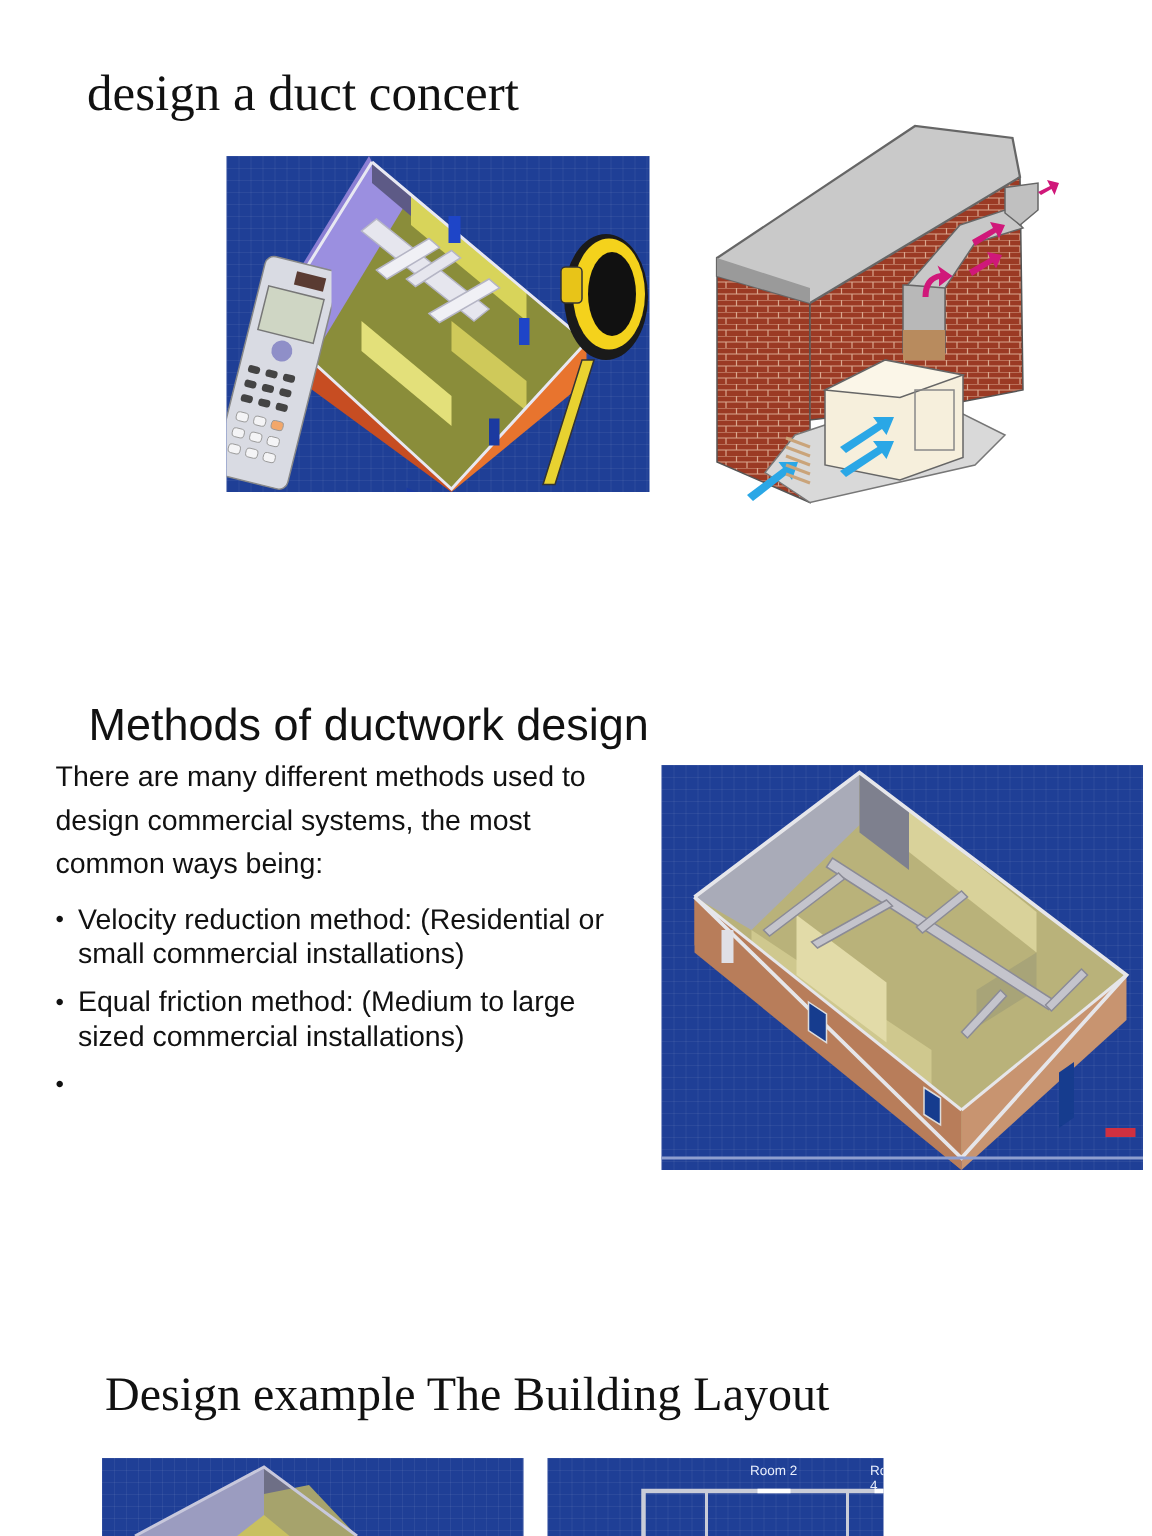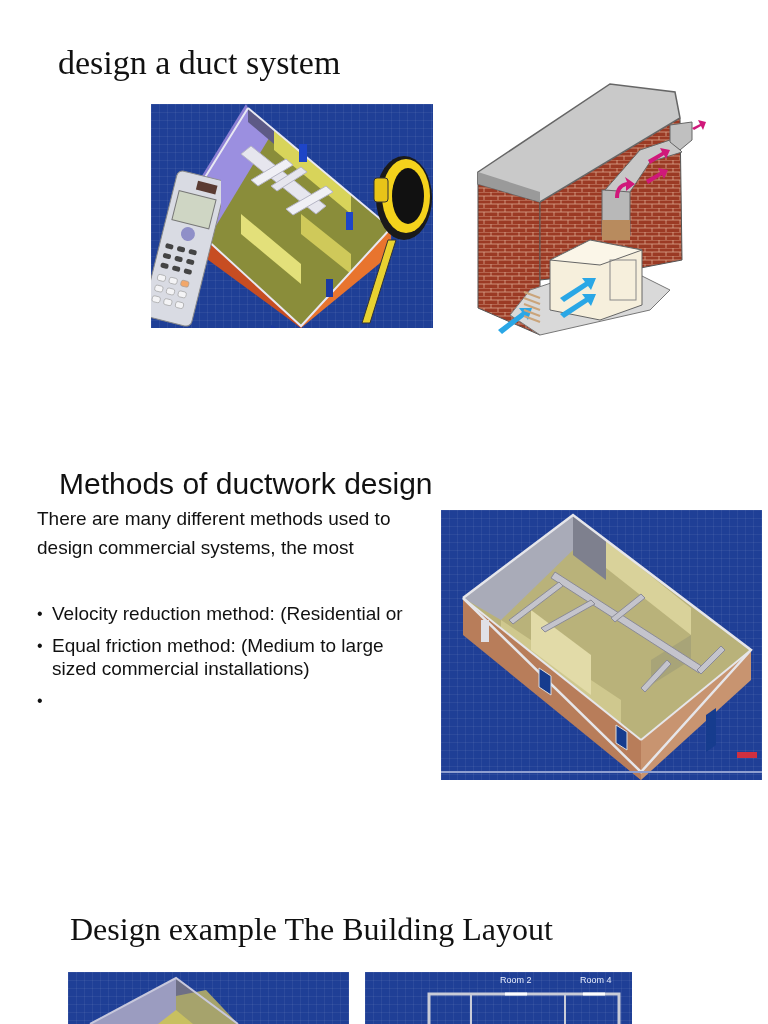--- a/index.html
+++ b/index.html
@@ -17,21 +17,21 @@
   }
   .body-text { font-size:19px; line-height:29px; color:#111; }
   .bullets { list-style:none; margin:0; padding:0; }
   .bullets li { position:relative; padding-left:15px; font-size:19px; line-height:23px; margin-bottom:9px; }
   .bullets li .dot { position:absolute; left:0; top:0; font-size:16px; }
   svg { display:block; }
 </style>
 </head>
 <body>
 
-<div class="abs serif-title" style="left:58px; top:44px; font-size:34px;">design a duct system</div>
+<div class="abs serif-title" style="left:58px; top:44px; font-size:34px;">design a duct concert</div>
 
 <div class="abs blueprint" style="left:151px; top:104px; width:282px; height:224px;">
   <svg width="282" height="224" viewBox="0 0 282 224">
 
     <polygon points="97,4 240,124 150,222 30,112" fill="#8a8d3a"></polygon>
 
     <polygon points="97,4 30,112 30,106 95,0" fill="#8c7fd4"></polygon>
     <polygon points="97,4 123,26 60,130 30,112" fill="#9b8fe0"></polygon>
     <polygon points="97,4 123,26 123,40 97,18" fill="#5d5a86"></polygon>
 
@@ -146,26 +146,28 @@
       <line x1="54" y1="236" x2="70" y2="242"></line>
     </g>
   </svg>
 </div>
 
 <div class="abs sans-title" style="left:59px; top:467px; font-size:30px;">Methods of ductwork design</div>
 
 <div class="abs body-text" style="left:37px; top:504px; width:400px;">
   <div>There are many different methods used to</div>
   <div>design commercial systems, the most</div>
+  <div>common ways being:</div>
 </div>
 
 <ul class="abs bullets" style="left:37px; top:602px; width:405px;">
   <li>
     <span class="dot">•</span>
     <div>Velocity reduction method: (Residential or</div>
+    <div>small commercial installations)</div>
   </li>
   <li>
     <span class="dot">•</span>
     <div>Equal friction method: (Medium to large</div>
     <div>sized commercial installations)</div>
   </li>
   <li>
     <span class="dot">•</span>
   </li>
 </ul>
@@ -216,21 +218,21 @@
 <div class="abs blueprint" style="left:68px; top:972px; width:281px; height:52px;">
   <svg width="281" height="52" viewBox="0 0 281 52">
     <polygon points="22,52 108,6 170,52" fill="#9b9cc0"></polygon>
     <polygon points="108,6 108,28 130,40 130,52 170,52" fill="#6e6f86"></polygon>
     <polygon points="108,24 138,18 170,52 108,52" fill="#a6a36c"></polygon>
     <polygon points="90,52 108,38 125,52" fill="#c8c060"></polygon>
     <polyline points="22,52 108,6 170,52" fill="none" stroke="#c8c8dc" stroke-width="2"></polyline>
   </svg>
 </div>
 
-<div class="abs blueprint" style="left:365px; top:972px; width:267px; height:52px;">
+<div class="abs blueprint" style="left:365px; top:972px; width:224px; height:52px;">
   <div class="abs" style="left:135px; top:3px; font-size:9px; color:#e8eefc;">Room 2</div>
   <div class="abs" style="left:215px; top:3px; font-size:9px; color:#e8eefc;">Room 4</div>
   <svg class="abs" style="left:0; top:0;" width="256" height="52" viewBox="0 0 256 52">
     <polyline points="64,52 64,22 254,22 254,52" fill="none" stroke="#c9ccd8" stroke-width="3"></polyline>
     <line x1="106" y1="22" x2="106" y2="52" stroke="#c9ccd8" stroke-width="2"></line>
     <line x1="200" y1="22" x2="200" y2="52" stroke="#c9ccd8" stroke-width="2"></line>
     <line x1="140" y1="22" x2="162" y2="22" stroke="#ffffff" stroke-width="3"></line>
     <line x1="218" y1="22" x2="240" y2="22" stroke="#ffffff" stroke-width="3"></line>
   </svg>
 </div>

